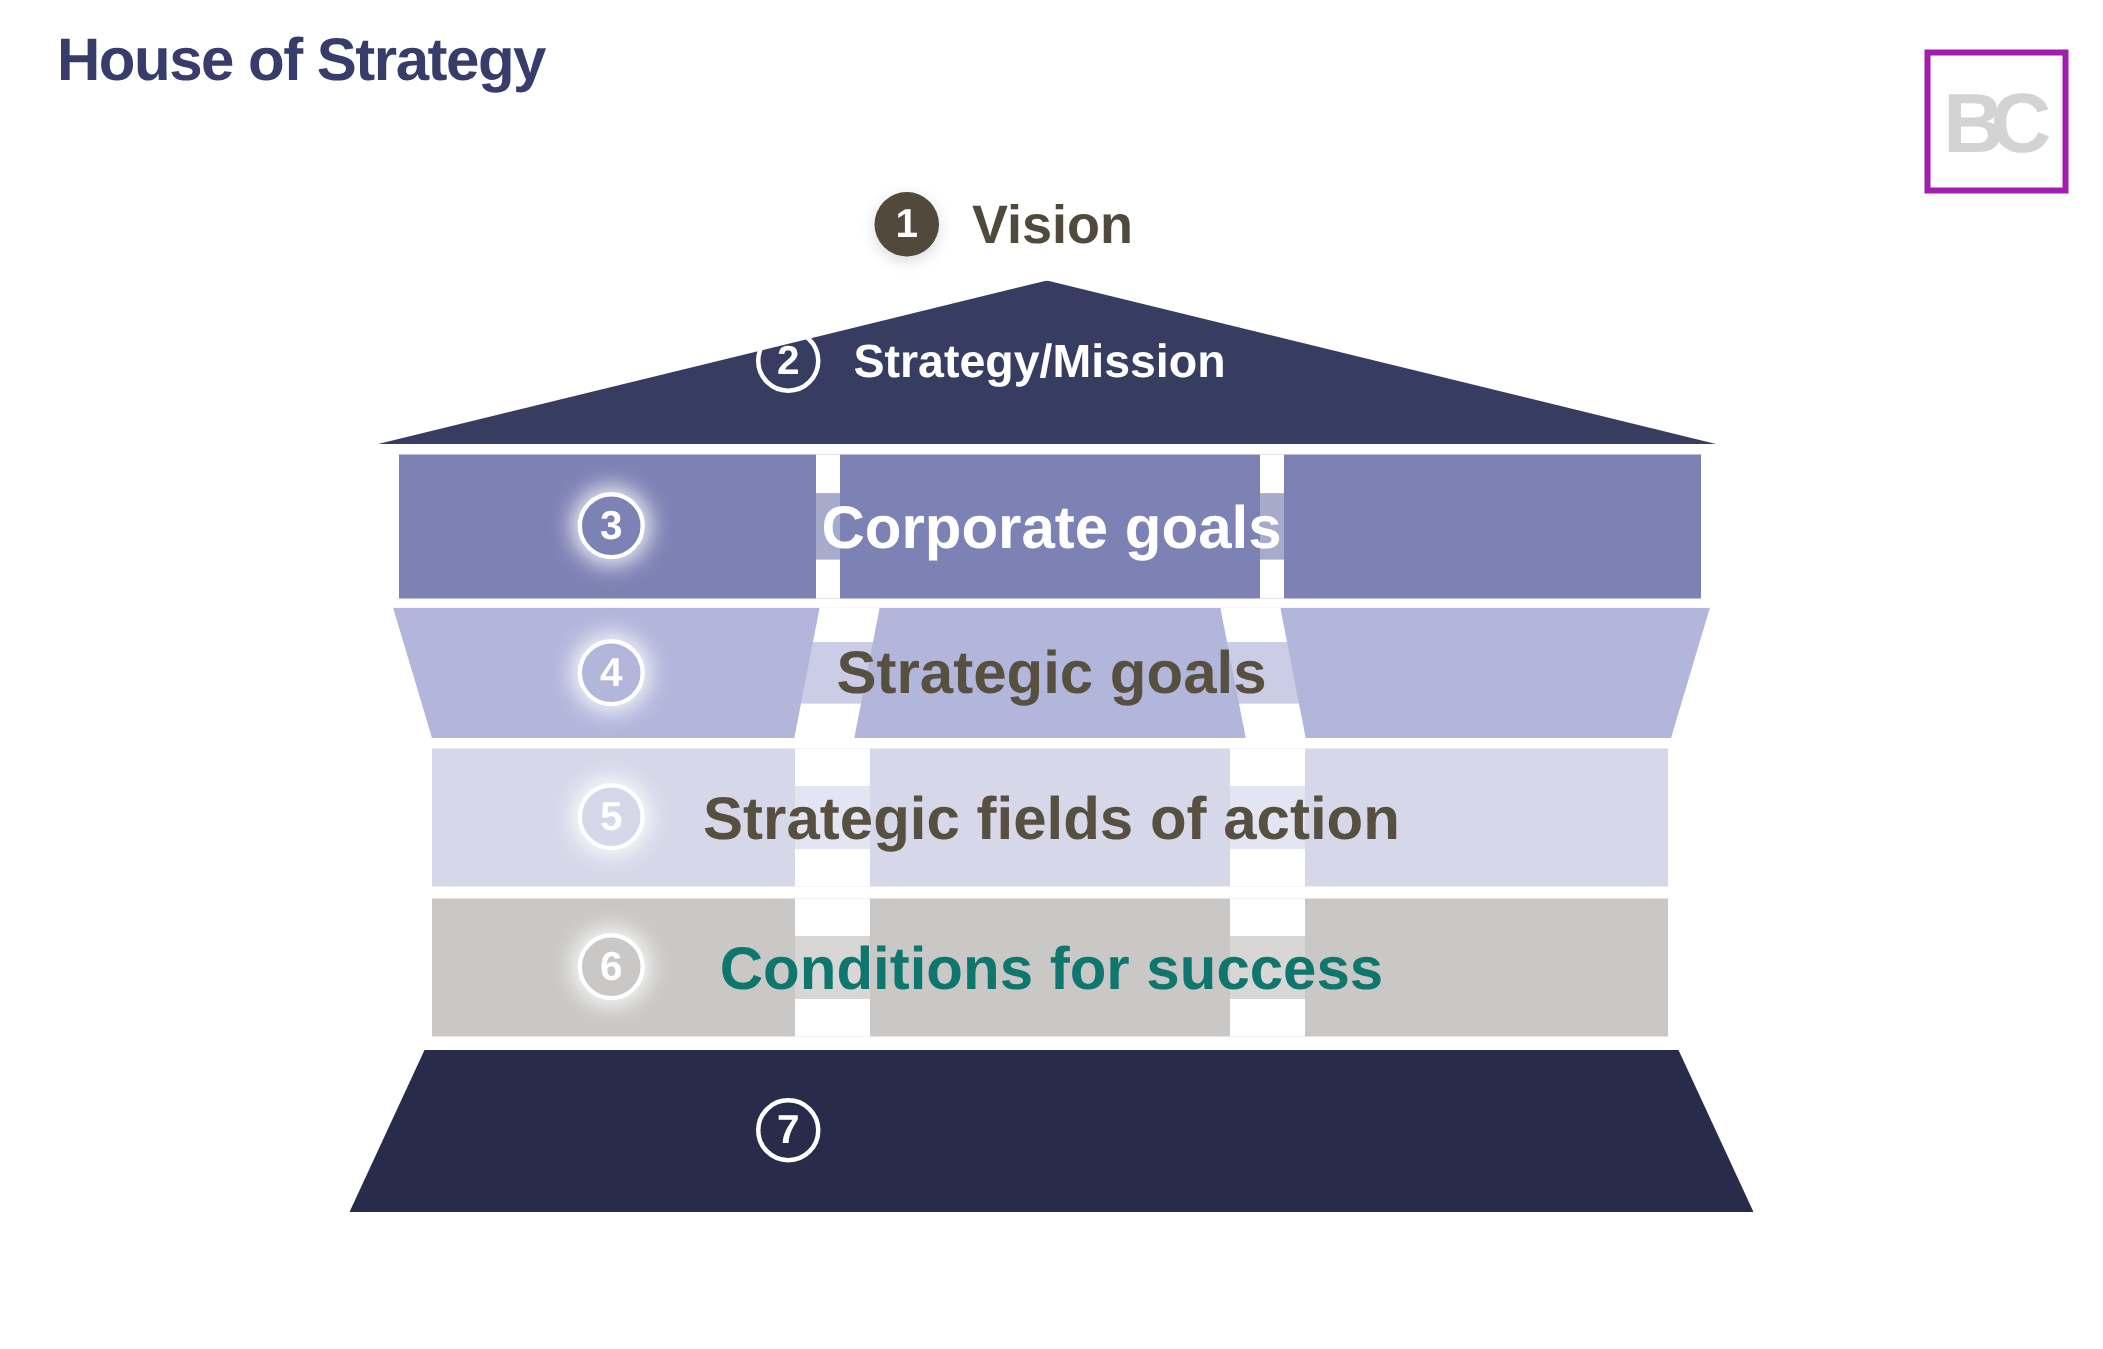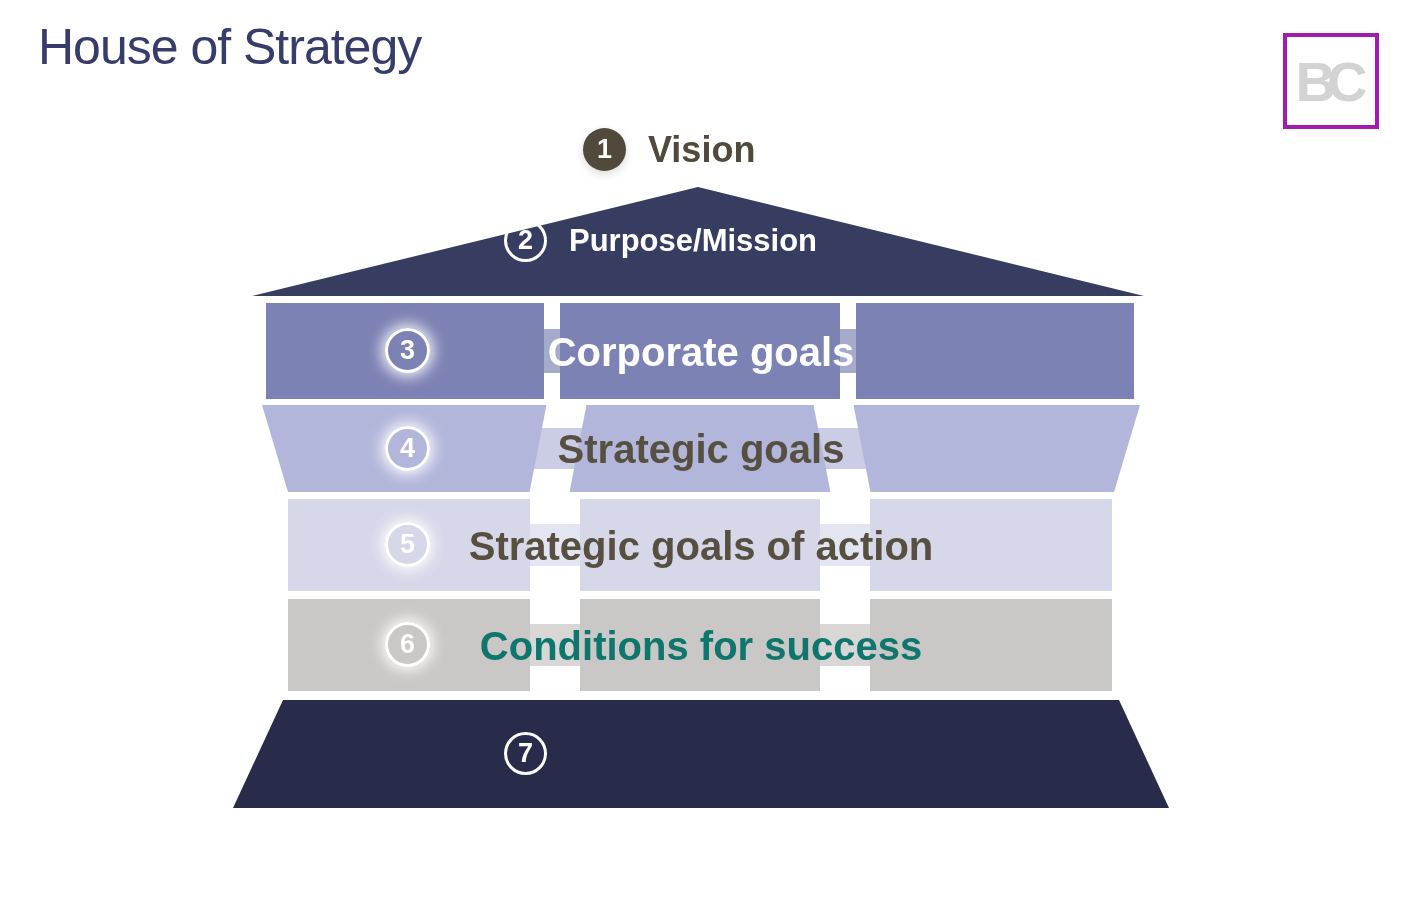--- a/index.html
+++ b/index.html
@@ -2,21 +2,21 @@
 <html><head>
 <meta charset="utf-8">
 <style>
   html,body{margin:0;padding:0;background:#fff;}
   .canvas{
     position:relative;width:1402px;height:899px;background:#ffffff;overflow:hidden;
     font-family:"Liberation Sans","DejaVu Sans",sans-serif;
   }
   .page-title{
     position:absolute;left:38px;top:18px;margin:0;
-    font-size:50px;font-weight:400;letter-spacing:-1px;
+    font-size:40px;font-weight:700;letter-spacing:-1px;
   }
   .logo{
     position:absolute;left:1283px;top:33px;width:88px;height:88px;
     border:4px solid #a21caf;display:flex;align-items:center;justify-content:center;
   }
   .logo span{font-size:56px;font-weight:800;letter-spacing:-9px;transform:translateX(-4px);}
   
   .badge{
     position:absolute;border-radius:50%;display:flex;align-items:center;justify-content:center;
     font-weight:700;font-size:27px;color:#ffffff;box-sizing:border-box;
@@ -69,21 +69,21 @@
 
   <div class="logo">
     <span style="color: rgb(211, 211, 211);">BC</span>
   </div>
 
   <div class="badge filled" style="left: 583px; top: 128px; background-color: rgb(80, 73, 60);">1</div>
   <div class="lvl1-label" style="color: rgb(80, 73, 60);">Vision</div>
 
   <div class="roof" style="background-color: rgb(55, 60, 97);"></div>
   <div class="badge ring" style="left:504px;top:219px;width:43px;height:43px;">2</div>
-  <div class="lvl2-label">Purpose/Mission</div>
+  <div class="lvl2-label">Strategy/Mission</div>
 
   <div class="band band3" style="background-color: rgb(125, 130, 180);">
     <div class="gap" style="left:278px;width:16px;">
       <i class="g-top"></i>
         <i class="g-mid" style="background-color: rgb(166, 170, 203);"></i>
         <i class="g-bot"></i>
     </div>
     <div class="gap" style="left:574px;width:16px;">
       <i class="g-top"></i>
         <i class="g-mid" style="background-color: rgb(166, 170, 203);"></i>
@@ -114,21 +114,21 @@
         <i class="g-mid" style="background-color: rgb(228, 229, 242);"></i>
         <i class="g-bot"></i>
     </div>
     <div class="gap" style="left:532px;width:50px;">
       <i class="g-top"></i>
         <i class="g-mid" style="background-color: rgb(228, 229, 242);"></i>
         <i class="g-bot"></i>
     </div>
   </div>
   <div class="badge ring glow" style="left:385px;top:522px;">5</div>
-  <div class="band-label lbl-5" style="color: rgb(87, 80, 65);">Strategic goals of action</div>
+  <div class="band-label lbl-5" style="color: rgb(87, 80, 65);">Strategic fields of action</div>
 
   <div class="band band6" style="background-color: rgb(201, 200, 198);">
     <div class="gap" style="left:242px;width:50px;">
       <i class="g-top"></i>
         <i class="g-mid" style="background-color: rgb(216, 215, 213);"></i>
         <i class="g-bot"></i>
     </div>
     <div class="gap" style="left:532px;width:50px;">
       <i class="g-top"></i>
         <i class="g-mid" style="background-color: rgb(216, 215, 213);"></i>

